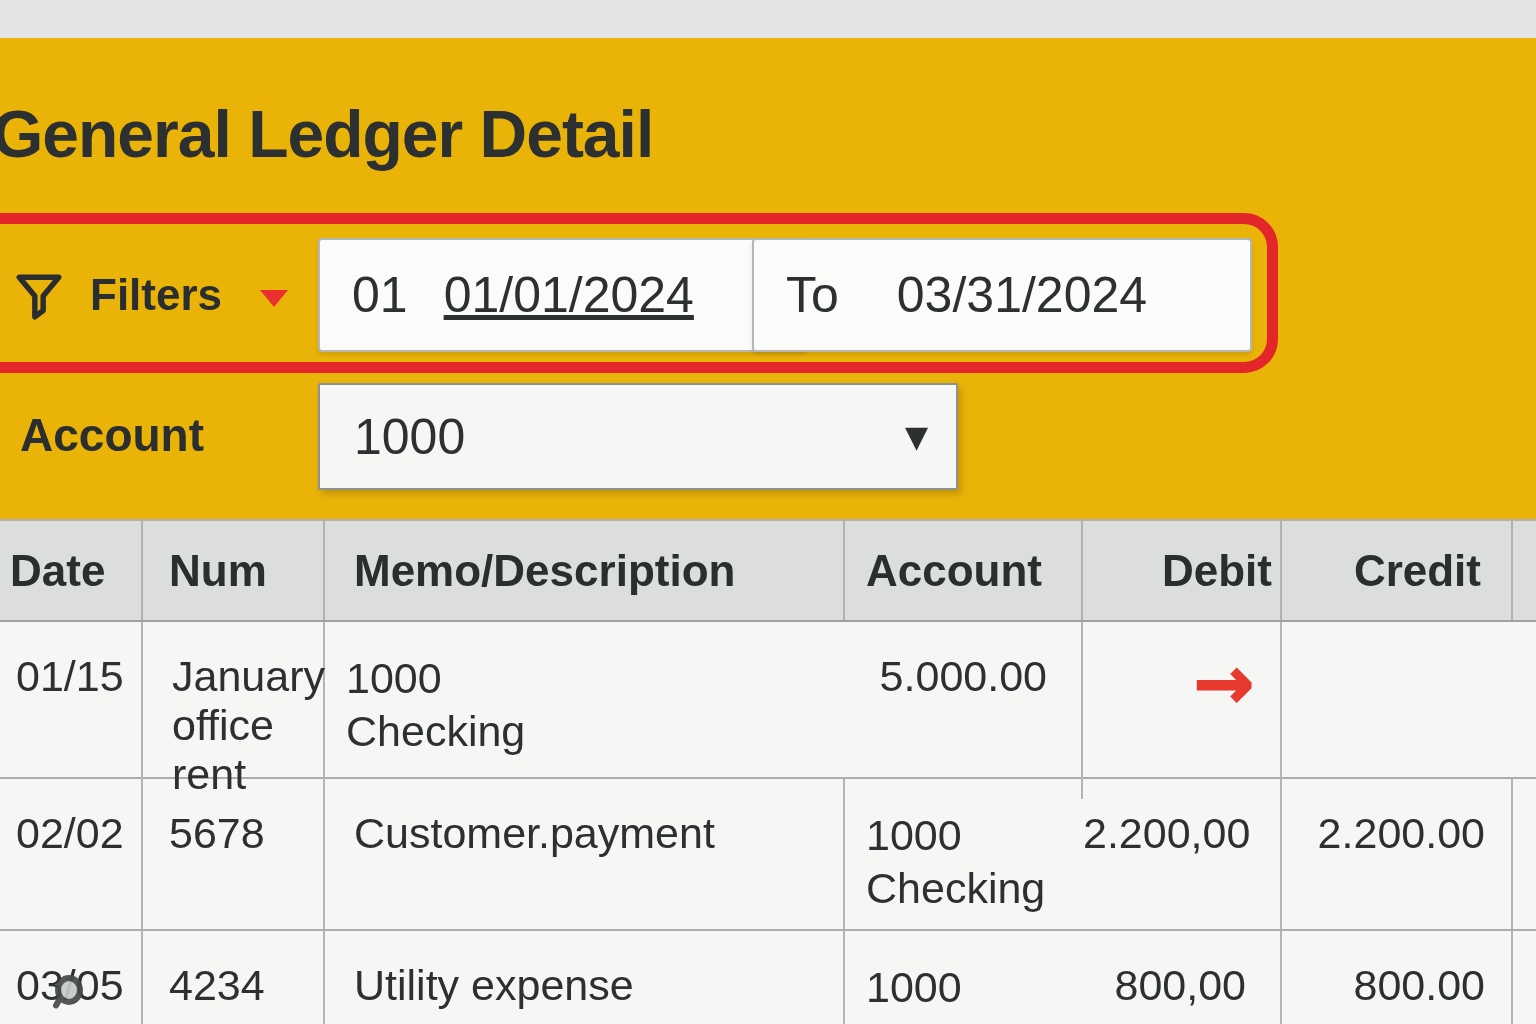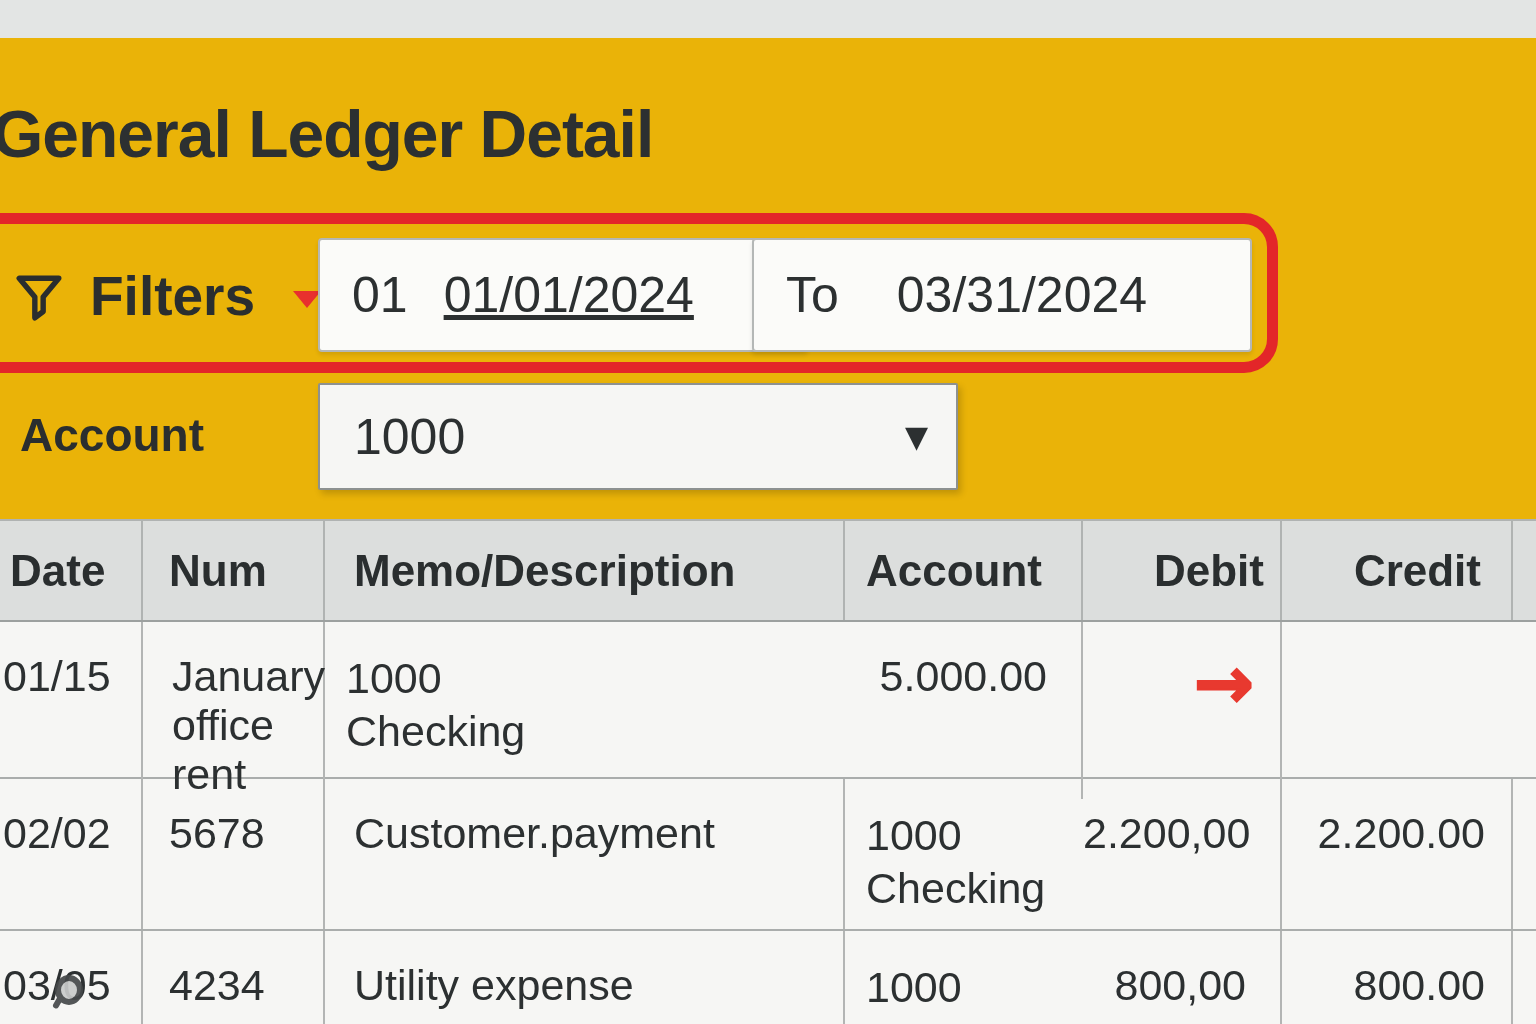--- a/index.html
+++ b/index.html
@@ -44,21 +44,21 @@
 
   .filters-button {
     position: absolute;
     left: 14px; top: 264px;
     display: flex;
     align-items: center;
     cursor: pointer;
   }
   .funnel-icon { width: 50px; height: 58px; margin-top: 4px; }
   .filters-label {
-    font-size: 55px;
+    font-size: 44px;
     font-weight: 700;
     margin-left: 26px;
     color: #2a2e2f;
   }
   .filters-caret {
     width: 0; height: 0;
     margin-left: 38px;
     margin-top: 6px;
     border-left: 14px solid transparent;
     border-right: 14px solid transparent;
@@ -143,29 +143,29 @@
     border-bottom: 2px solid #aaadac;
     font-size: 43px;
   }
   .t-body.r1 { height: 157px; }
   .t-body.r2 { height: 152px; }
   .t-body.r3 { height: 170px; }
   .t-body > div { padding-top: 30px; }
   .t-body .c-date, .t-body .c-num, .t-body .c-memo,
   .t-body .c-debit, .t-body .c-credit { border-right: 2px solid #b3b5b4; }
 
-  .c-date   { padding-left: 3px; }
+  .c-date   { padding-left: 16px; }
   .c-num    { padding-left: 26px; }
   .c-memo   { padding-left: 29px; }
   .c-account{ padding-left: 21px; line-height: 53px; }
   .c-debit  { text-align: right; padding-right: 34px; }
   .c-credit { text-align: right; padding-right: 26px; }
   .t-head .c-date    { padding-left: 10px; }
   .t-head .c-account { border-right: 2px solid #b0b3b2; }
-  .t-head .c-debit   { justify-content: flex-end; padding-right: 16px; }
+  .t-head .c-debit   { justify-content: flex-end; padding-right: 8px; }
   .t-head .c-credit  { justify-content: flex-end; padding-right: 30px; }
   .t-body .c-account { border-right: none; }
 
   .drill-arrow {
     display: inline-block;
     font-family: "DejaVu Sans", sans-serif;
     font-size: 72px;
     font-weight: 700;
     line-height: 50px;
     color: #e8392f;

